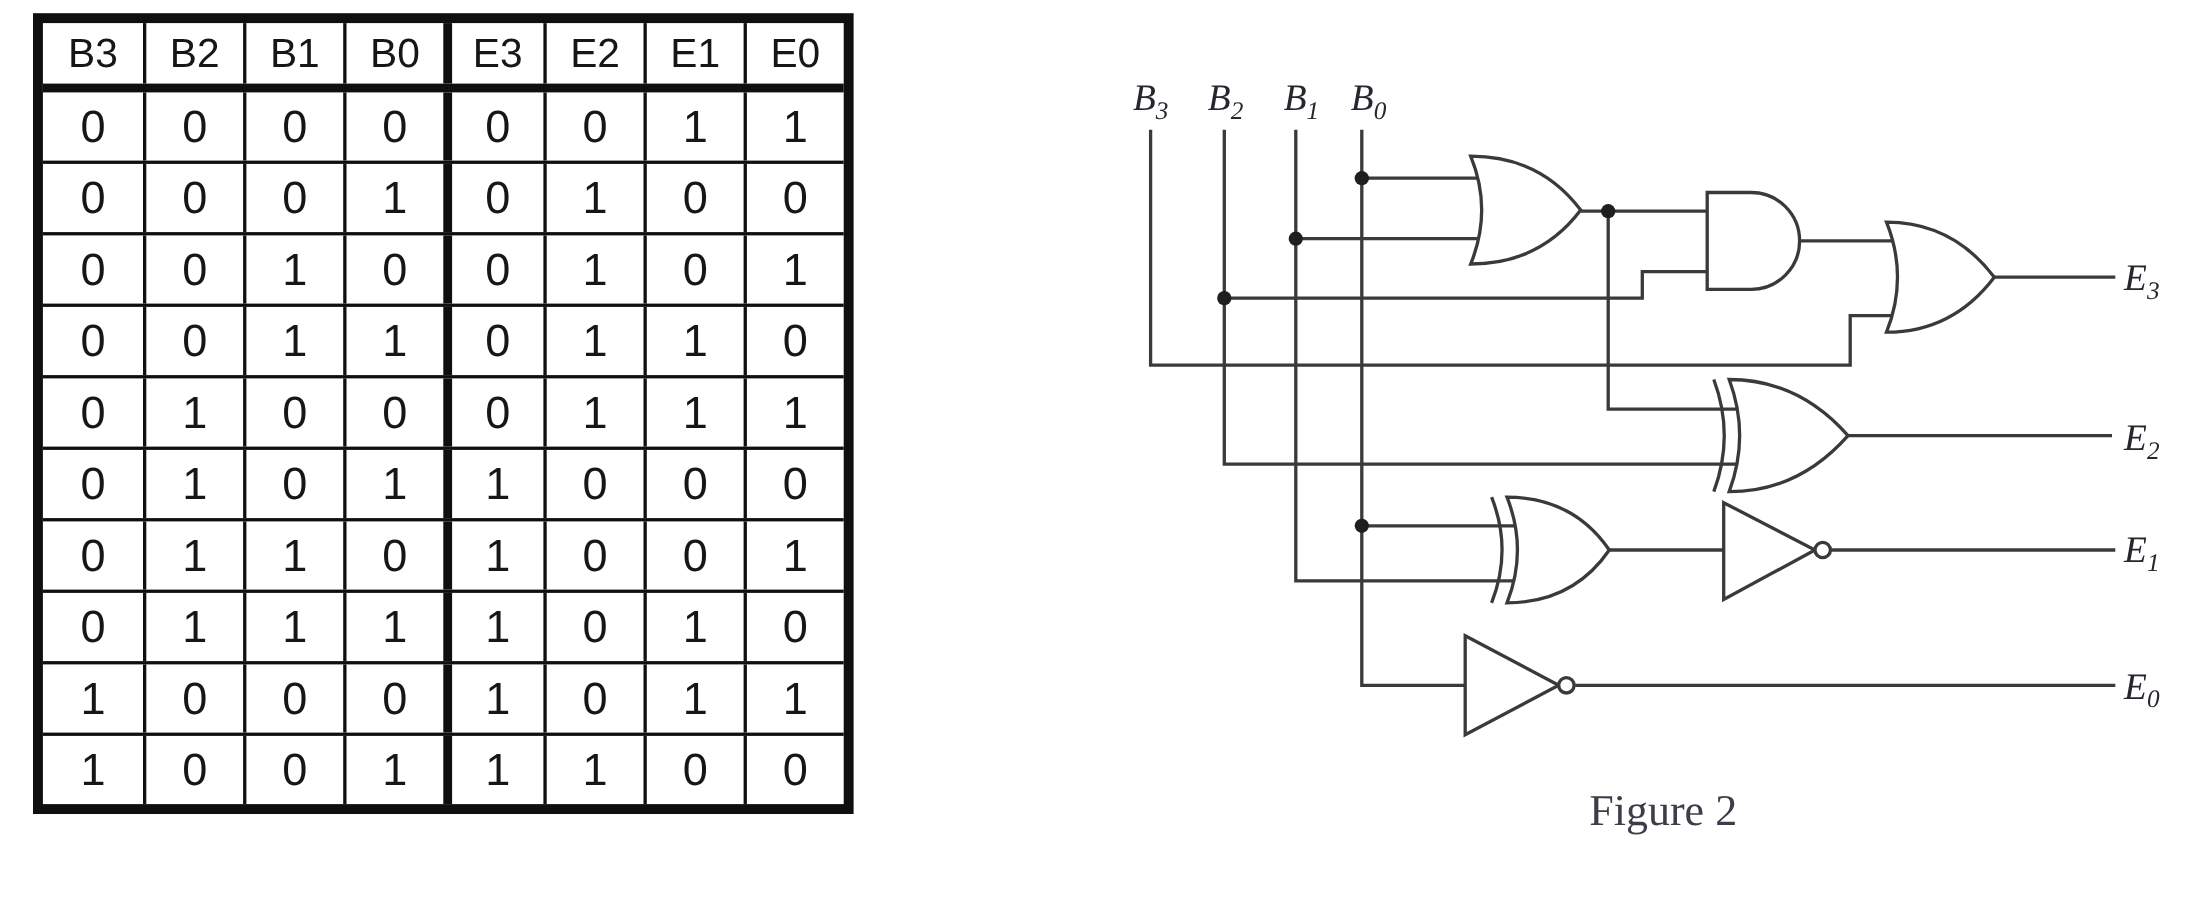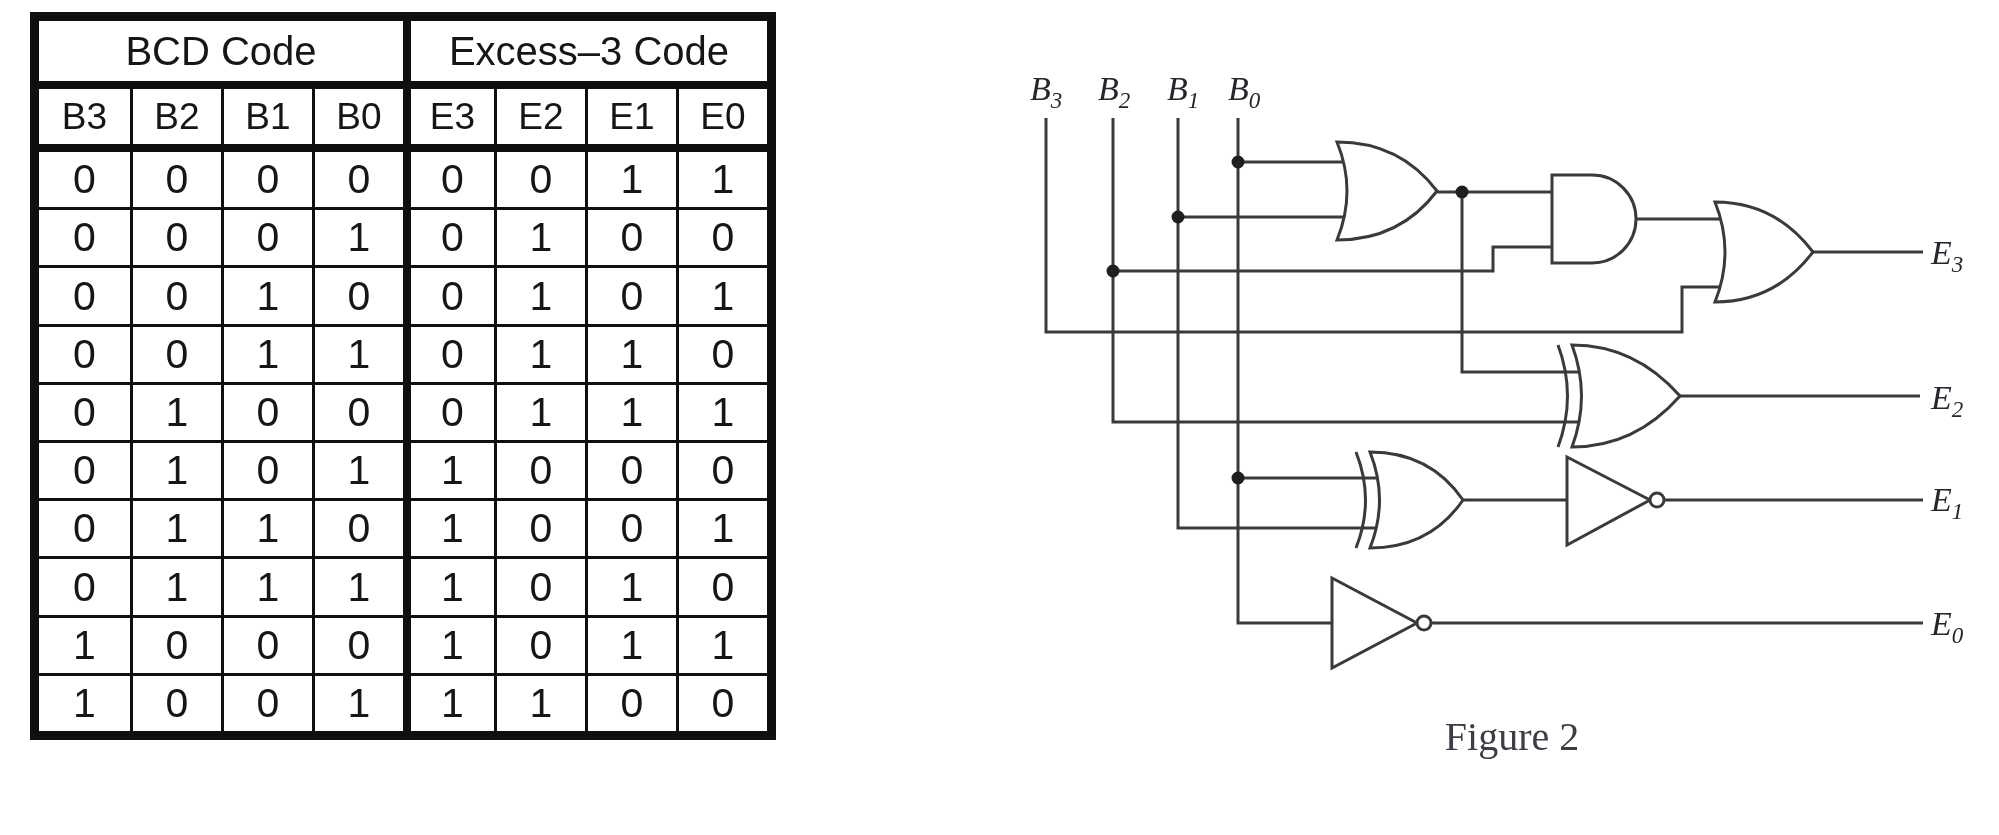--- a/index.html
+++ b/index.html
@@ -33,24 +33,20 @@
   .siglabel{font-family:"Liberation Serif",serif;font-style:italic;font-size:34px;fill:#26262e;}
   .siglabel .sub{font-size:23px;}
   .caption{font-family:"Liberation Serif",serif;font-size:40px;fill:#3d3d49;}
 </style>
 </head>
 <body>
 
 <div class="canvas">
 
   <div class="tbl">
-    <div class="ghead">
-      <div class="gcell">BCD Code</div>
-      <div class="gcell thick-left">Excess–3 Code</div>
-    </div>
     <div class="chead">
       <div class="hcell">B3</div>
       <div class="hcell">B2</div>
       <div class="hcell">B1</div>
       <div class="hcell">B0</div>
       <div class="hcell thick-left">E3</div>
       <div class="hcell">E2</div>
       <div class="hcell">E1</div>
       <div class="hcell">E0</div>
     </div>

